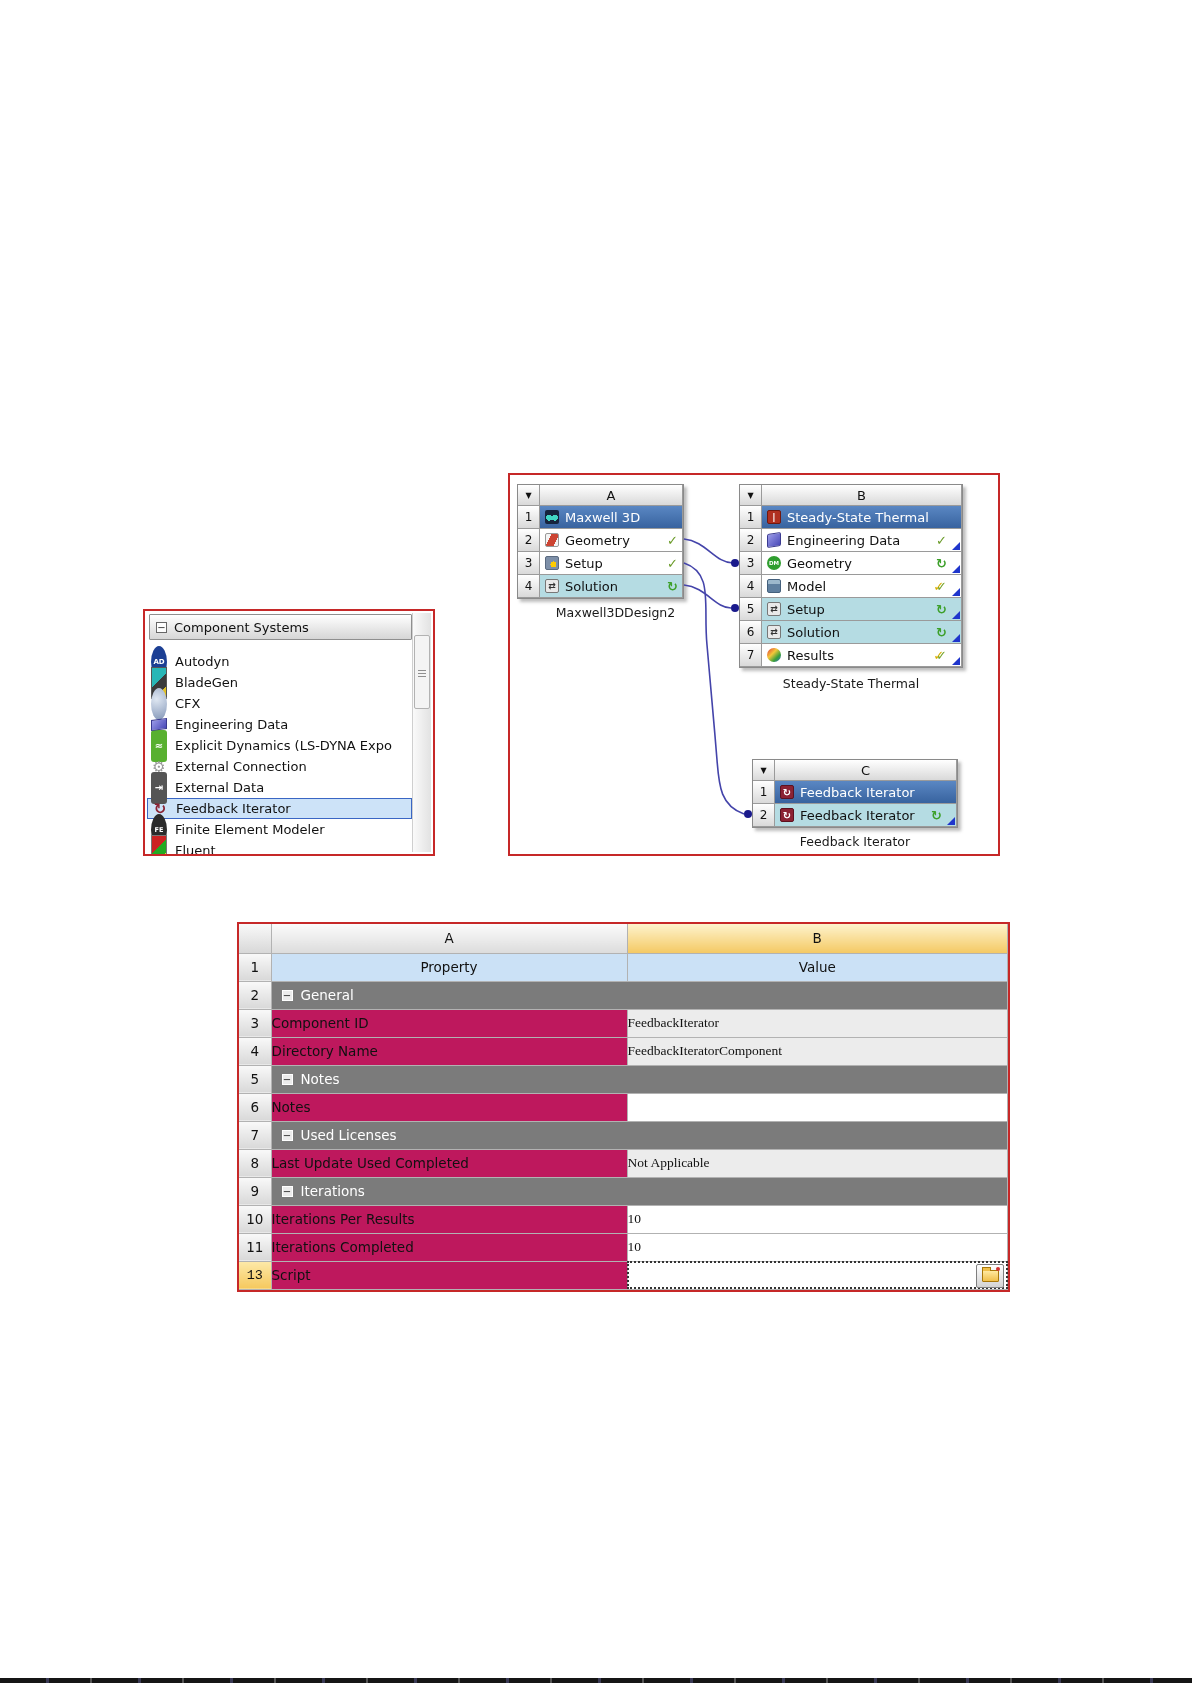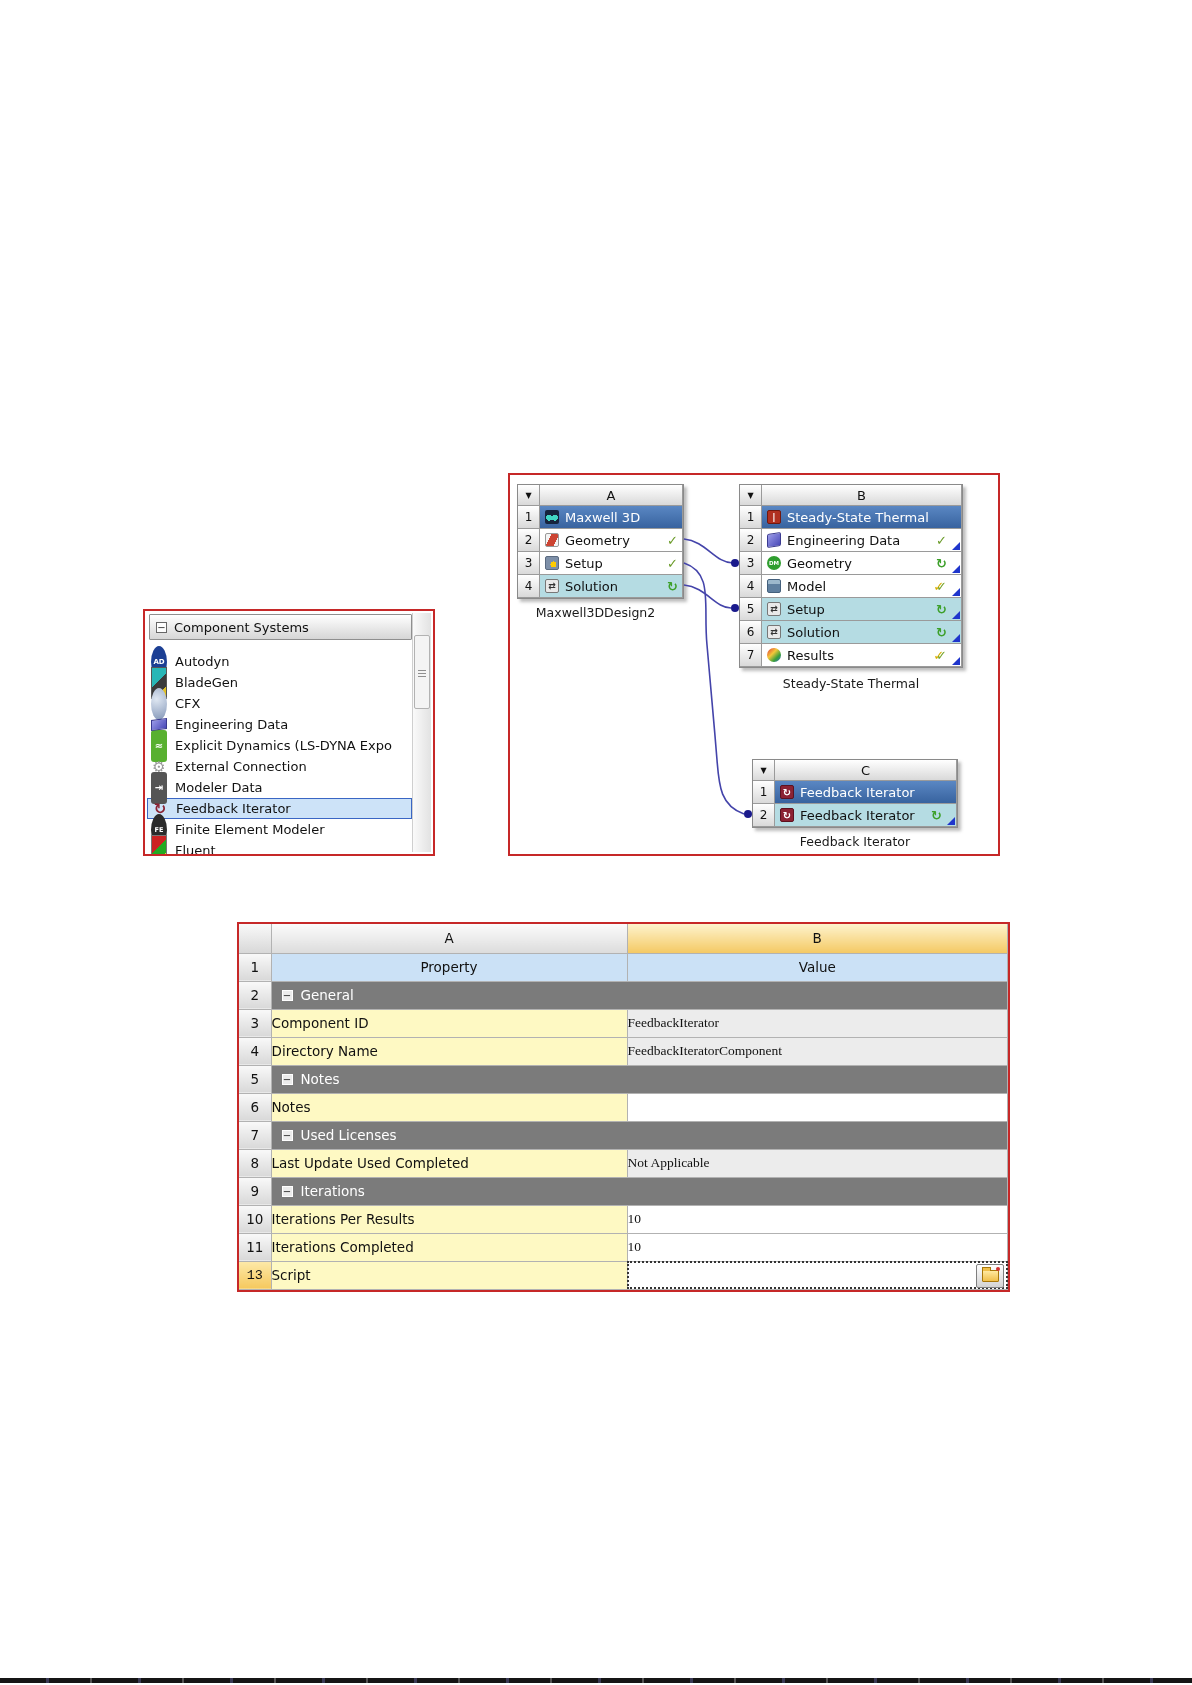--- a/index.html
+++ b/index.html
@@ -84,21 +84,21 @@
     padding:0;box-sizing:border-box;overflow:hidden;white-space:nowrap;}
   .pr-grid tr.colhead td{height:29px;}
   .numcell{background:linear-gradient(#f9f9f9,#d8d8d8);text-align:center;font-size:13px;}
   .numcell.hot{background:linear-gradient(#fde9a8,#f5c85e);font-family:Liberation Mono, monospace;}
   .colA-head{background:linear-gradient(#fbfbfb,#dcdcdc);text-align:center;}
   .colB-head{background:linear-gradient(#fdf3cd,#f4c964);text-align:center;}
   .bluehead{background:#cbe1f6;text-align:center;}
   .section-cell{background:#7b7b7b;color:#fff;}
   .section-inner{display:flex;align-items:center;}
   .section-inner .collapse-box{margin:0 8px 0 10px;background:#ececec;border-color:#fff;color:#222;}
-  .acell{padding-left:33px;background:#fef9c3;}
+  .acell{padding-left:33px;background:#be185d;}
   .bcell{padding-left:13px;background:#fff;font-family:Liberation Serif, serif;}
   .bcell.gray{background:#ececec;}
   .bcell.marquee{outline:2px dotted #333;outline-offset:-2px;position:relative;}
   .folder-btn{position:absolute;right:3px;top:2px;width:26px;height:22px;background:linear-gradient(#ffffff,#d3d3d3);
     border:1px solid #7f7f7f;border-radius:2px;display:flex;align-items:center;justify-content:center;}
   .folder-ic{width:15px;height:10px;background:linear-gradient(#ffe9a0,#f0bf4a);border:1px solid #a8780a;border-radius:1px;position:relative;}
   .folder-ic:before{content:"";position:absolute;left:-1px;top:-4px;width:7px;height:3px;background:#f0bf4a;border:1px solid #a8780a;border-bottom:none;}
   .folder-ic:after{content:"";position:absolute;right:-2px;top:-4px;width:4px;height:4px;background:#d03030;border-radius:50%;}
 
   
@@ -136,21 +136,21 @@
       <div class="cs-item">
         <span class="ic16 ic-expl">≈</span>
         <span>Explicit Dynamics (LS-DYNA Expo</span>
       </div>
       <div class="cs-item">
         <span class="ic16 ic-gear">⚙</span>
         <span>External Connection</span>
       </div>
       <div class="cs-item">
         <span class="ic16 ic-extdata">⇥</span>
-        <span>Modeler Data</span>
+        <span>External Data</span>
       </div>
       <div class="cs-item sel">
         <span class="ic16 ic-fbi">↻</span>
         <span>Feedback Iterator</span>
       </div>
       <div class="cs-item">
         <span class="ic16 ic-fem">FE</span>
         <span>Finite Element Modeler</span>
       </div>
       <div class="cs-item">
@@ -204,21 +204,21 @@
       </div>
       <div class="wbrow">
         <div class="cell c-num">4</div>
         <div class="cell c-name teal">
           <span class="ic14 ic-loopbox">⇄</span>
           <span>Solution</span>
           <span class="status narrow st-refresh">↻</span>
         </div>
       </div>
     </div>
-    <div class="syscap" style="left:2px;top:130px;width:167px;">Maxwell3DDesign2</div>
+    <div class="syscap" style="left:22px;top:130px;width:167px;">Maxwell3DDesign2</div>
 
     <div class="wbsys" style="left:229px;top:9px;width:224px;">
       <div class="wbrow wbhead">
         <div class="cell c-drop wbhead">
           <span class="dropglyph">▼</span>
         </div>
         <div class="cell c-letter wbhead">B</div>
       </div>
       <div class="wbrow">
         <div class="cell c-num">1</div>

